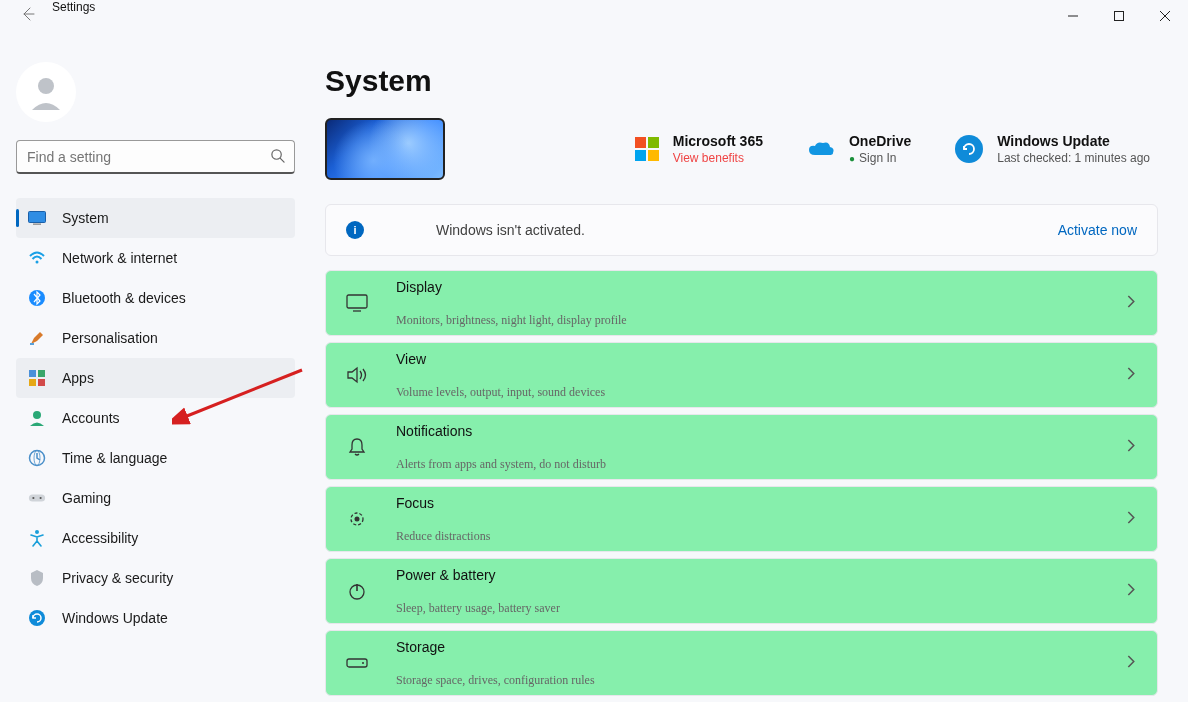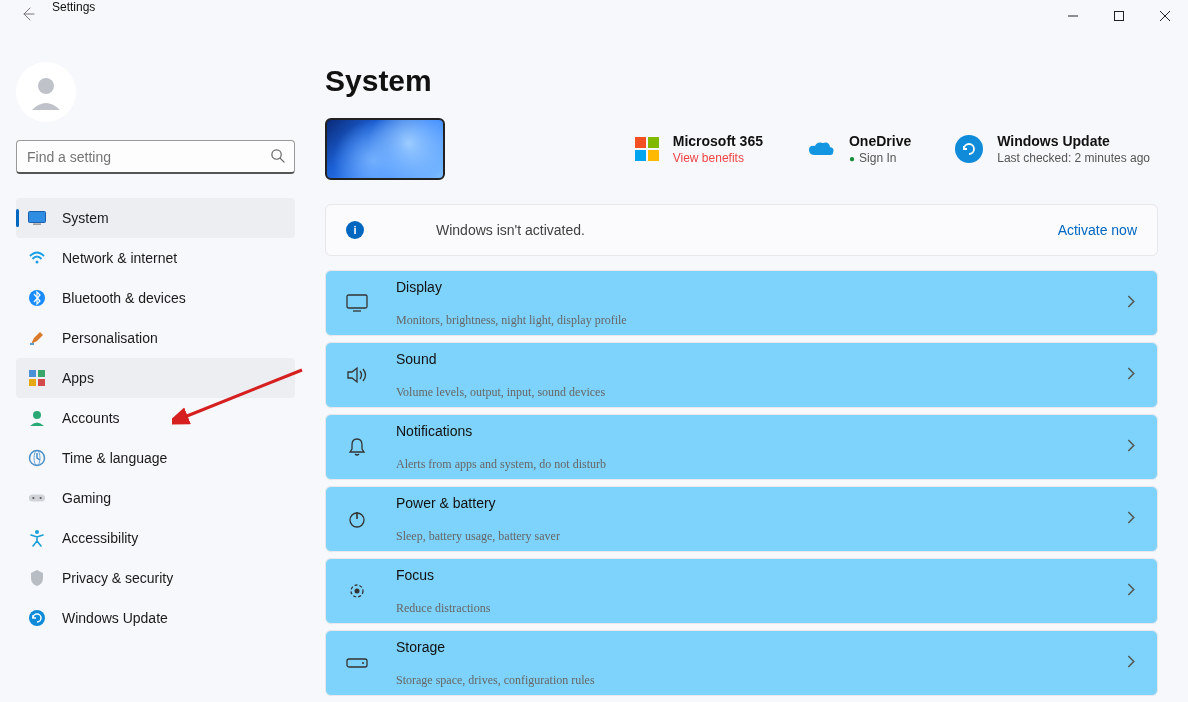--- a/index.html
+++ b/index.html
@@ -48,21 +48,21 @@
   .wu-icon { width:28px; height:28px; border-radius:50%; background:#0f8bd9; display:flex; align-items:center; justify-content:center; color:#fff;}
   .wu-icon svg{width:16px;height:16px;}
 
   
   .banner { background:#fbfbfd; border:1px solid #e7e7ec; border-radius:6px; height:52px; display:flex; align-items:center; padding:0 20px; margin-bottom:14px;}
   .banner .info { width:18px; height:18px; border-radius:50%; background:#0067C0; color:#fff; display:flex; align-items:center; justify-content:center; font-size:11px; font-weight:700; margin-right:24px;}
   .banner .msg { font-size:14px; color:#404040;margin-left:48px;}
   .banner .action { margin-left:auto; color:#0067C0; font-size:14px;}
 
   
-  .card { background:#7dd3fc; border:1px solid #e7e7ec; border-radius:6px; min-height:66px; display:flex; align-items:center; padding:0 20px; margin-bottom:6px;}
+  .card { background:#86efac; border:1px solid #e7e7ec; border-radius:6px; min-height:66px; display:flex; align-items:center; padding:0 20px; margin-bottom:6px;}
   .card .cicon { width:22px; height:22px; color:#333; display:flex; align-items:center; justify-content:center; margin-right:28px;}
   .card .ctext .ct1 { font-size:14px; color:#111;}
   .card .ctext .ct2 { font-size:12px; color:#666; margin-top:18px;font-family:Liberation Serif, serif;}
   .card .chev { margin-left:auto; color:#555;}
   .chev svg{width:13px;height:13px;}
 
   
   .annot-arrow { position:absolute; left:172px; top:316px; pointer-events:none; z-index:50;}
 </style>
 </head>
@@ -259,21 +259,21 @@
         </div>
         <div class="hero-block">
           <div class="wu-icon">
               <svg viewBox="0 0 16 16">
                 <path d="M3 8 A5 5 0 1 1 8 13" fill="none" stroke="#fff" stroke-width="1.8"></path>
                 <path d="M3 5 L3 8 L6 8" fill="none" stroke="#fff" stroke-width="1.8"></path>
               </svg>
             </div>
           <div class="hb-text">
             <div class="t1">Windows Update</div>
-            <div class="t2">Last checked: 2 minutes ago</div>
+            <div class="t2">Last checked: 1 minutes ago</div>
           </div>
         </div>
       </div>
     </div>
 
     <div class="banner">
       <div class="info">i</div>
       <div class="msg">Windows isn't activated.</div>
       <div class="action">Activate now</div>
     </div>
@@ -295,21 +295,21 @@
     </div>
 
     <div class="card">
       <div class="cicon">
           <svg viewBox="0 0 22 18" width="22" height="18">
             <path d="M2 6 H6 L11 2 V16 L6 12 H2 Z" fill="none" stroke="#333" stroke-width="1.3"></path>
             <path d="M14 5 Q17 9 14 13 M17 3 Q22 9 17 15" fill="none" stroke="#333" stroke-width="1.3"></path>
           </svg>
         </div>
       <div class="ctext">
-          <div class="ct1">Sound</div>
+          <div class="ct1">View</div>
           <div class="ct2">Volume levels, output, input, sound devices</div>
         </div>
       <div class="chev"><svg viewBox="0 0 12 12">
             <path d="M4 1 L9 6 L4 11" fill="none" stroke="#555" stroke-width="1.4"></path>
           </svg></div>
     </div>
 
     <div class="card">
       <div class="cicon">
           <svg viewBox="0 0 20 20" width="20" height="20">
@@ -322,43 +322,43 @@
           <div class="ct2">Alerts from apps and system, do not disturb</div>
         </div>
       <div class="chev"><svg viewBox="0 0 12 12">
             <path d="M4 1 L9 6 L4 11" fill="none" stroke="#555" stroke-width="1.4"></path>
           </svg></div>
     </div>
 
     <div class="card">
       <div class="cicon">
           <svg viewBox="0 0 20 20" width="20" height="20">
+            <circle cx="10" cy="10" r="6" fill="none" stroke="#333" stroke-width="1.3" stroke-dasharray="3 2"></circle>
+            <circle cx="10" cy="10" r="2.5" fill="#333"></circle>
+          </svg>
+        </div>
+      <div class="ctext">
+          <div class="ct1">Focus</div>
+          <div class="ct2">Reduce distractions</div>
+        </div>
+      <div class="chev"><svg viewBox="0 0 12 12">
+            <path d="M4 1 L9 6 L4 11" fill="none" stroke="#555" stroke-width="1.4"></path>
+          </svg></div>
+    </div>
+
+    <div class="card">
+      <div class="cicon">
+          <svg viewBox="0 0 20 20" width="20" height="20">
             <circle cx="10" cy="11" r="7" fill="none" stroke="#333" stroke-width="1.3"></circle>
             <path d="M10 3 V10" stroke="#333" stroke-width="1.6"></path>
           </svg>
         </div>
       <div class="ctext">
           <div class="ct1">Power &amp; battery</div>
           <div class="ct2">Sleep, battery usage, battery saver</div>
-        </div>
-      <div class="chev"><svg viewBox="0 0 12 12">
-            <path d="M4 1 L9 6 L4 11" fill="none" stroke="#555" stroke-width="1.4"></path>
-          </svg></div>
-    </div>
-
-    <div class="card">
-      <div class="cicon">
-          <svg viewBox="0 0 20 20" width="20" height="20">
-            <circle cx="10" cy="10" r="6" fill="none" stroke="#333" stroke-width="1.3" stroke-dasharray="3 2"></circle>
-            <circle cx="10" cy="10" r="2.5" fill="#333"></circle>
-          </svg>
-        </div>
-      <div class="ctext">
-          <div class="ct1">Focus</div>
-          <div class="ct2">Reduce distractions</div>
         </div>
       <div class="chev"><svg viewBox="0 0 12 12">
             <path d="M4 1 L9 6 L4 11" fill="none" stroke="#555" stroke-width="1.4"></path>
           </svg></div>
     </div>
 
     <div class="card">
       <div class="cicon">
           <svg viewBox="0 0 22 14" width="22" height="14">
             <rect x="1" y="3" width="20" height="8" rx="2" fill="none" stroke="#333" stroke-width="1.3"></rect>

